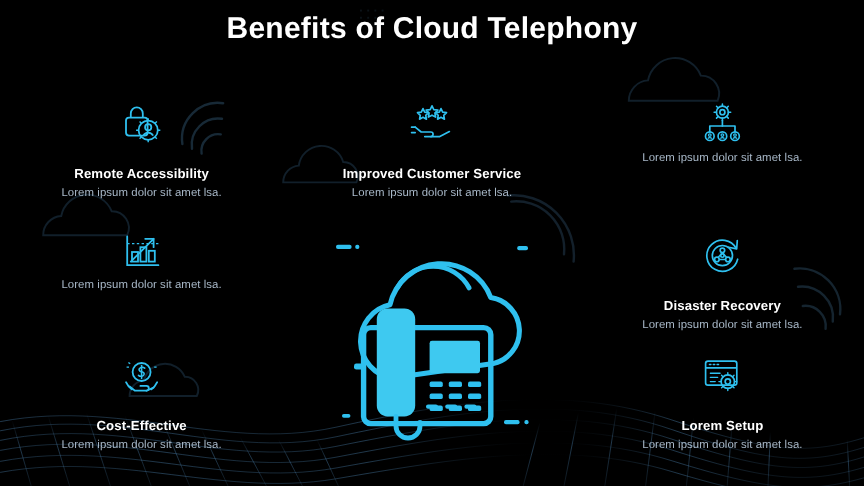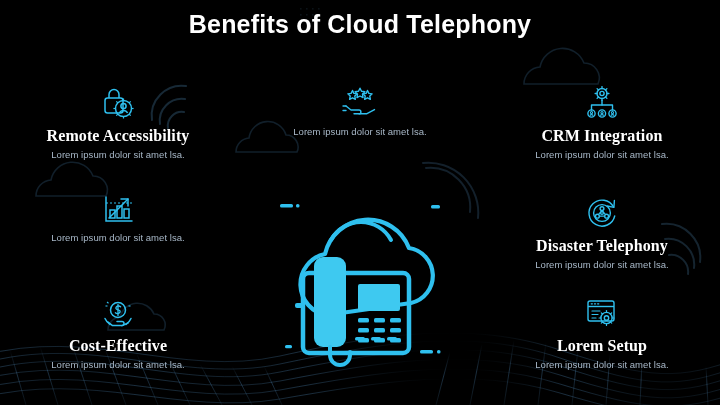--- a/index.html
+++ b/index.html
@@ -25,22 +25,22 @@
     position:absolute; top:10px; left:0; width:720px;
     text-align:center;
     color:#ffffff;
     font-size:25px;
     font-weight:bold;
     letter-spacing:0.2px;
   }
   .item { position:absolute; text-align:center; }
   .item .icon { height:40px; display:flex; align-items:flex-end; justify-content:center; }
   .item .heading {
-    color:#ffffff; font-size:16px; font-weight:bold;
-    margin-top:5px; white-space:nowrap; letter-spacing:0.1px;font-family:Liberation Serif, serif;
+    color:#ffffff; font-size:11px; font-weight:bold;
+    margin-top:17px; white-space:nowrap; letter-spacing:0.1px;
   }
   .item .desc {
     color:#a9b9c9; font-size:9.5px; margin-top:4px;
     white-space:nowrap; letter-spacing:0.05px;
   }
   
   #item-remote-accessibility { left:8px;  top:82px;  width:220px; }
   #item-scalable             { left:8px;  top:188px; width:220px; }
   #item-cost-effective       { left:8px;  top:292px; width:220px; }
   
@@ -219,20 +219,21 @@
       <svg width="40" height="38" viewBox="0 0 40 38" fill="none" stroke="#2fc0ef" stroke-width="1.4">
         <path d="M12.5 6.5 l1.4 2.9 3.2 .45 -2.3 2.25 .55 3.2 -2.85 -1.5 -2.85 1.5 .55 -3.2 -2.3 -2.25 3.2 -.45 z" stroke-linejoin="round"></path>
         <path d="M20 4.2 l1.5 3.1 3.4 .5 -2.45 2.4 .58 3.4 -3.03 -1.6 -3.03 1.6 .58 -3.4 -2.45 -2.4 3.4 -.5 z" stroke-linejoin="round"></path>
         <path d="M27.5 6.5 l1.4 2.9 3.2 .45 -2.3 2.25 .55 3.2 -2.85 -1.5 -2.85 1.5 .55 -3.2 -2.3 -2.25 3.2 -.45 z" stroke-linejoin="round"></path>
         <path d="M6 22 l5 4 h8 a1.9 1.9 0 0 1 0 3.8 h-5" stroke-linecap="round" stroke-linejoin="round"></path>
         <path d="M19 29.8 h7.5 l8 -4.2" stroke-linecap="round" stroke-linejoin="round"></path>
         <path d="M6 22 h-3" stroke-linecap="round"></path>
         <path d="M6 26.5 h-3" stroke-linecap="round"></path>
       </svg>
     </div>
+    <div class="heading">Improved Customer Service</div>
     <div class="desc">Lorem ipsum dolor sit amet lsa.</div>
   </div>
 
   <div class="item" id="item-crm-integration">
     <div class="icon">
       <svg width="38" height="38" viewBox="0 0 38 38" fill="none" stroke="#2fc0ef" stroke-width="1.4">
         <circle cx="19" cy="9.5" r="5"></circle>
         <circle cx="19" cy="9.5" r="2.1"></circle>
         <g stroke-width="1.3" stroke-linecap="round">
           <line x1="19" y1="2.6" x2="19" y2="4.6"></line>
@@ -252,38 +253,37 @@
         <g stroke-width="1.1">
           <circle cx="8.5" cy="28.6" r="1.1"></circle>
           <path d="M6.8 31.6 a2 2 0 0 1 3.4 0"></path>
           <circle cx="19" cy="28.6" r="1.1"></circle>
           <path d="M17.3 31.6 a2 2 0 0 1 3.4 0"></path>
           <circle cx="29.5" cy="28.6" r="1.1"></circle>
           <path d="M27.8 31.6 a2 2 0 0 1 3.4 0"></path>
         </g>
       </svg>
     </div>
-    <div class="heading">CRM Integration</div>
     <div class="desc">Lorem ipsum dolor sit amet lsa.</div>
   </div>
 
   <div class="item" id="item-disaster-recovery">
     <div class="icon">
       <svg width="38" height="38" viewBox="0 0 38 38" fill="none" stroke="#2fc0ef" stroke-width="1.4">
         <path d="M30.5 13 a13 13 0 1 0 1.2 9" stroke-linecap="round"></path>
         <path d="M31.4 6.5 L30.9 13.4 L24.2 12" stroke-linecap="round" stroke-linejoin="round"></path>
         <circle cx="19" cy="19" r="8.4"></circle>
         <circle cx="19" cy="14.6" r="1.9"></circle>
         <circle cx="14.4" cy="22.2" r="1.9"></circle>
         <circle cx="23.6" cy="22.2" r="1.9"></circle>
         <path d="M19 16.5 L15.4 20.6 M19 16.5 L22.6 20.6 M16.3 22.2 H21.7" stroke-width="1.2"></path>
         <circle cx="19" cy="19" r="1.4"></circle>
       </svg>
     </div>
-    <div class="heading">Disaster Telephony</div>
+    <div class="heading">Disaster Recovery</div>
     <div class="desc">Lorem ipsum dolor sit amet lsa.</div>
   </div>
 
   <div class="item" id="item-quick-setup">
     <div class="icon">
       <svg width="38" height="38" viewBox="0 0 38 38" fill="none" stroke="#2fc0ef" stroke-width="1.4">
         <rect x="5" y="7" width="26" height="20" rx="2"></rect>
         <line x1="5" y1="12.5" x2="31" y2="12.5"></line>
         <g stroke-width="1.2" stroke-linecap="round">
           <line x1="8.2" y1="9.8" x2="9.4" y2="9.8"></line>

